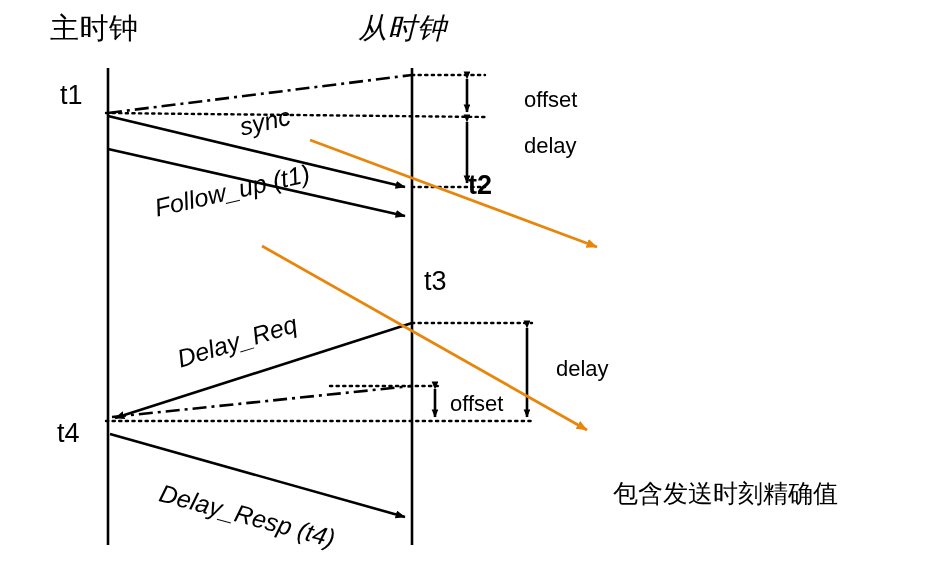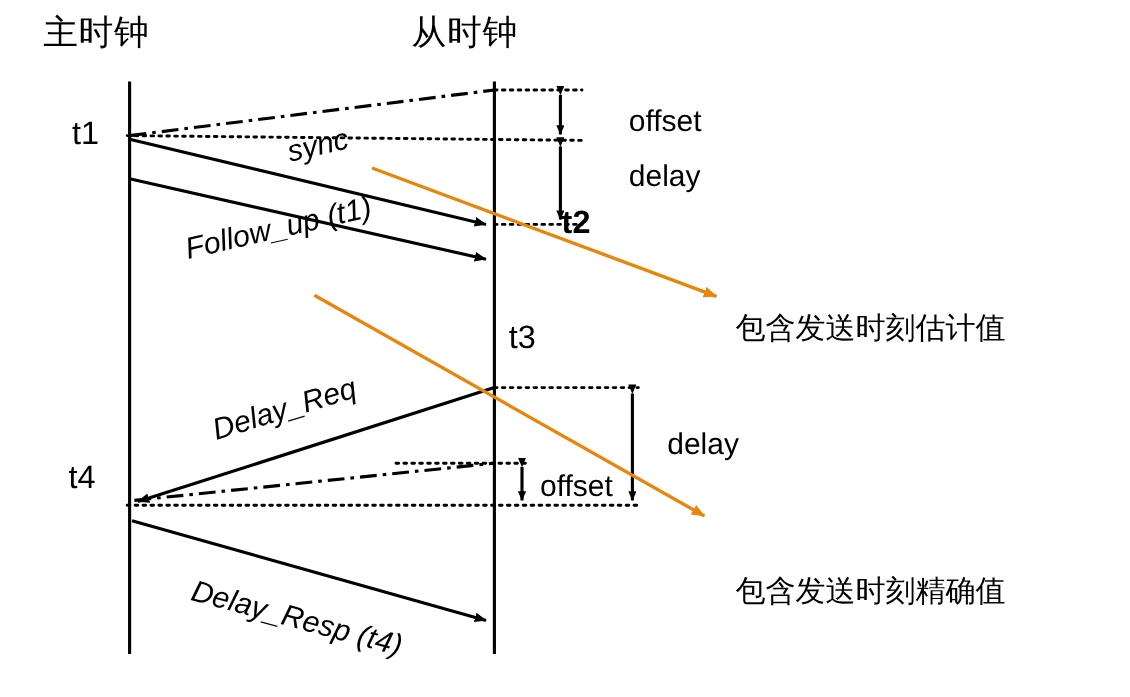--- a/index.html
+++ b/index.html
@@ -11,21 +11,21 @@
     overflow:hidden;
     position:relative;
   }
   #diagram-root{position:absolute;left:0;top:0;width:942px;height:581px;}
   svg.canvas{position:absolute;left:0;top:0;width:942px;height:581px;}
 
   .txt{position:absolute;white-space:pre;color:#000;line-height:1.0;}
 
   .clock-title{font-size:29px;letter-spacing:0.5px;}
   .tick-label{font-size:27px;}
-  .bracket-label{font-size:25px;}
+  .bracket-label{font-size:22px;}
   .msg-label{font-size:25px;font-style:italic;}
   .note-block{font-size:25px;line-height:1.28;}
   .note-block div{white-space:pre;}
 </style>
 </head>
 <body>
 
 <div id="diagram-root">
 
   <svg class="canvas" viewBox="0 0 942 581">
@@ -70,50 +70,49 @@
     <line x1="110" y1="434" x2="405" y2="517" stroke="#000" stroke-width="2.6" marker-end="url(#ah-black)"></line>
 
     <line x1="527" y1="328" x2="527" y2="417" stroke="#000" stroke-width="2.6" marker-start="url(#ah-black-s)" marker-end="url(#ah-black-e)"></line>
 
     <line x1="435" y1="389" x2="435" y2="417" stroke="#000" stroke-width="2.6" marker-start="url(#ah-black-s)" marker-end="url(#ah-black-e)"></line>
 
     <line x1="310" y1="140" x2="597" y2="247" stroke="#E8860C" stroke-width="2.8" marker-end="url(#ah-orange)"></line>
     <line x1="262" y1="246" x2="587" y2="430" stroke="#E8860C" stroke-width="2.8" marker-end="url(#ah-orange)"></line>
   </svg>
 
-  <div class="txt clock-title" style="left:36px;top:14px;">主时钟</div>
+  <div class="txt clock-title" style="left:50px;top:14px;">主时钟</div>
 
-  <div class="txt clock-title" style="left:343px;top:14px;">从时钟</div>
+  <div class="txt clock-title" style="left:358px;top:14px;font-style:italic;">从时钟</div>
 
-  <div class="txt tick-label" style="left:60px;top:98px;">t1</div>
+  <div class="txt tick-label" style="left:60px;top:82px;">t1</div>
 
   <div class="txt tick-label" style="left:468px;top:172px;font-weight:bold;">t2</div>
 
   <div class="txt tick-label" style="left:424px;top:268px;text-align:right;">t3</div>
 
-  <div class="txt tick-label" style="left:57px;top:385px;">t4</div>
+  <div class="txt tick-label" style="left:57px;top:420px;">t4</div>
 
   <div class="txt msg-label" style="left:240px;top:115px;transform:rotate(-13deg);transform-origin:0 50%;">sync</div>
 
   <div class="txt msg-label" style="left:155px;top:196px;transform:rotate(-13deg);transform-origin:0 50%;">Follow_up (t1)</div>
 
   <div class="txt msg-label" style="left:178px;top:347px;transform:rotate(-17deg);transform-origin:0 50%;">Delay_Req</div>
 
   <div class="txt msg-label" style="left:160px;top:480px;transform:rotate(15deg);transform-origin:0 50%;">Delay_Resp (t4)</div>
 
   <div class="txt bracket-label" style="left:524px;top:89px;">offset</div>
 
   <div class="txt bracket-label" style="left:524px;top:135px;">delay</div>
 
   <div class="txt bracket-label" style="left:556px;top:358px;">delay</div>
 
   <div class="txt bracket-label" style="left:450px;top:393px;">offset</div>
 
   <div class="txt note-block" style="left:613px;top:194px;">
-    <div>包含发送时刻估计值</div>
   </div>
 
   <div class="txt note-block" style="left:613px;top:413px;">
     <div>包含发送时刻精确值</div>
     
   </div>
 
 </div>
 
 </body></html>

